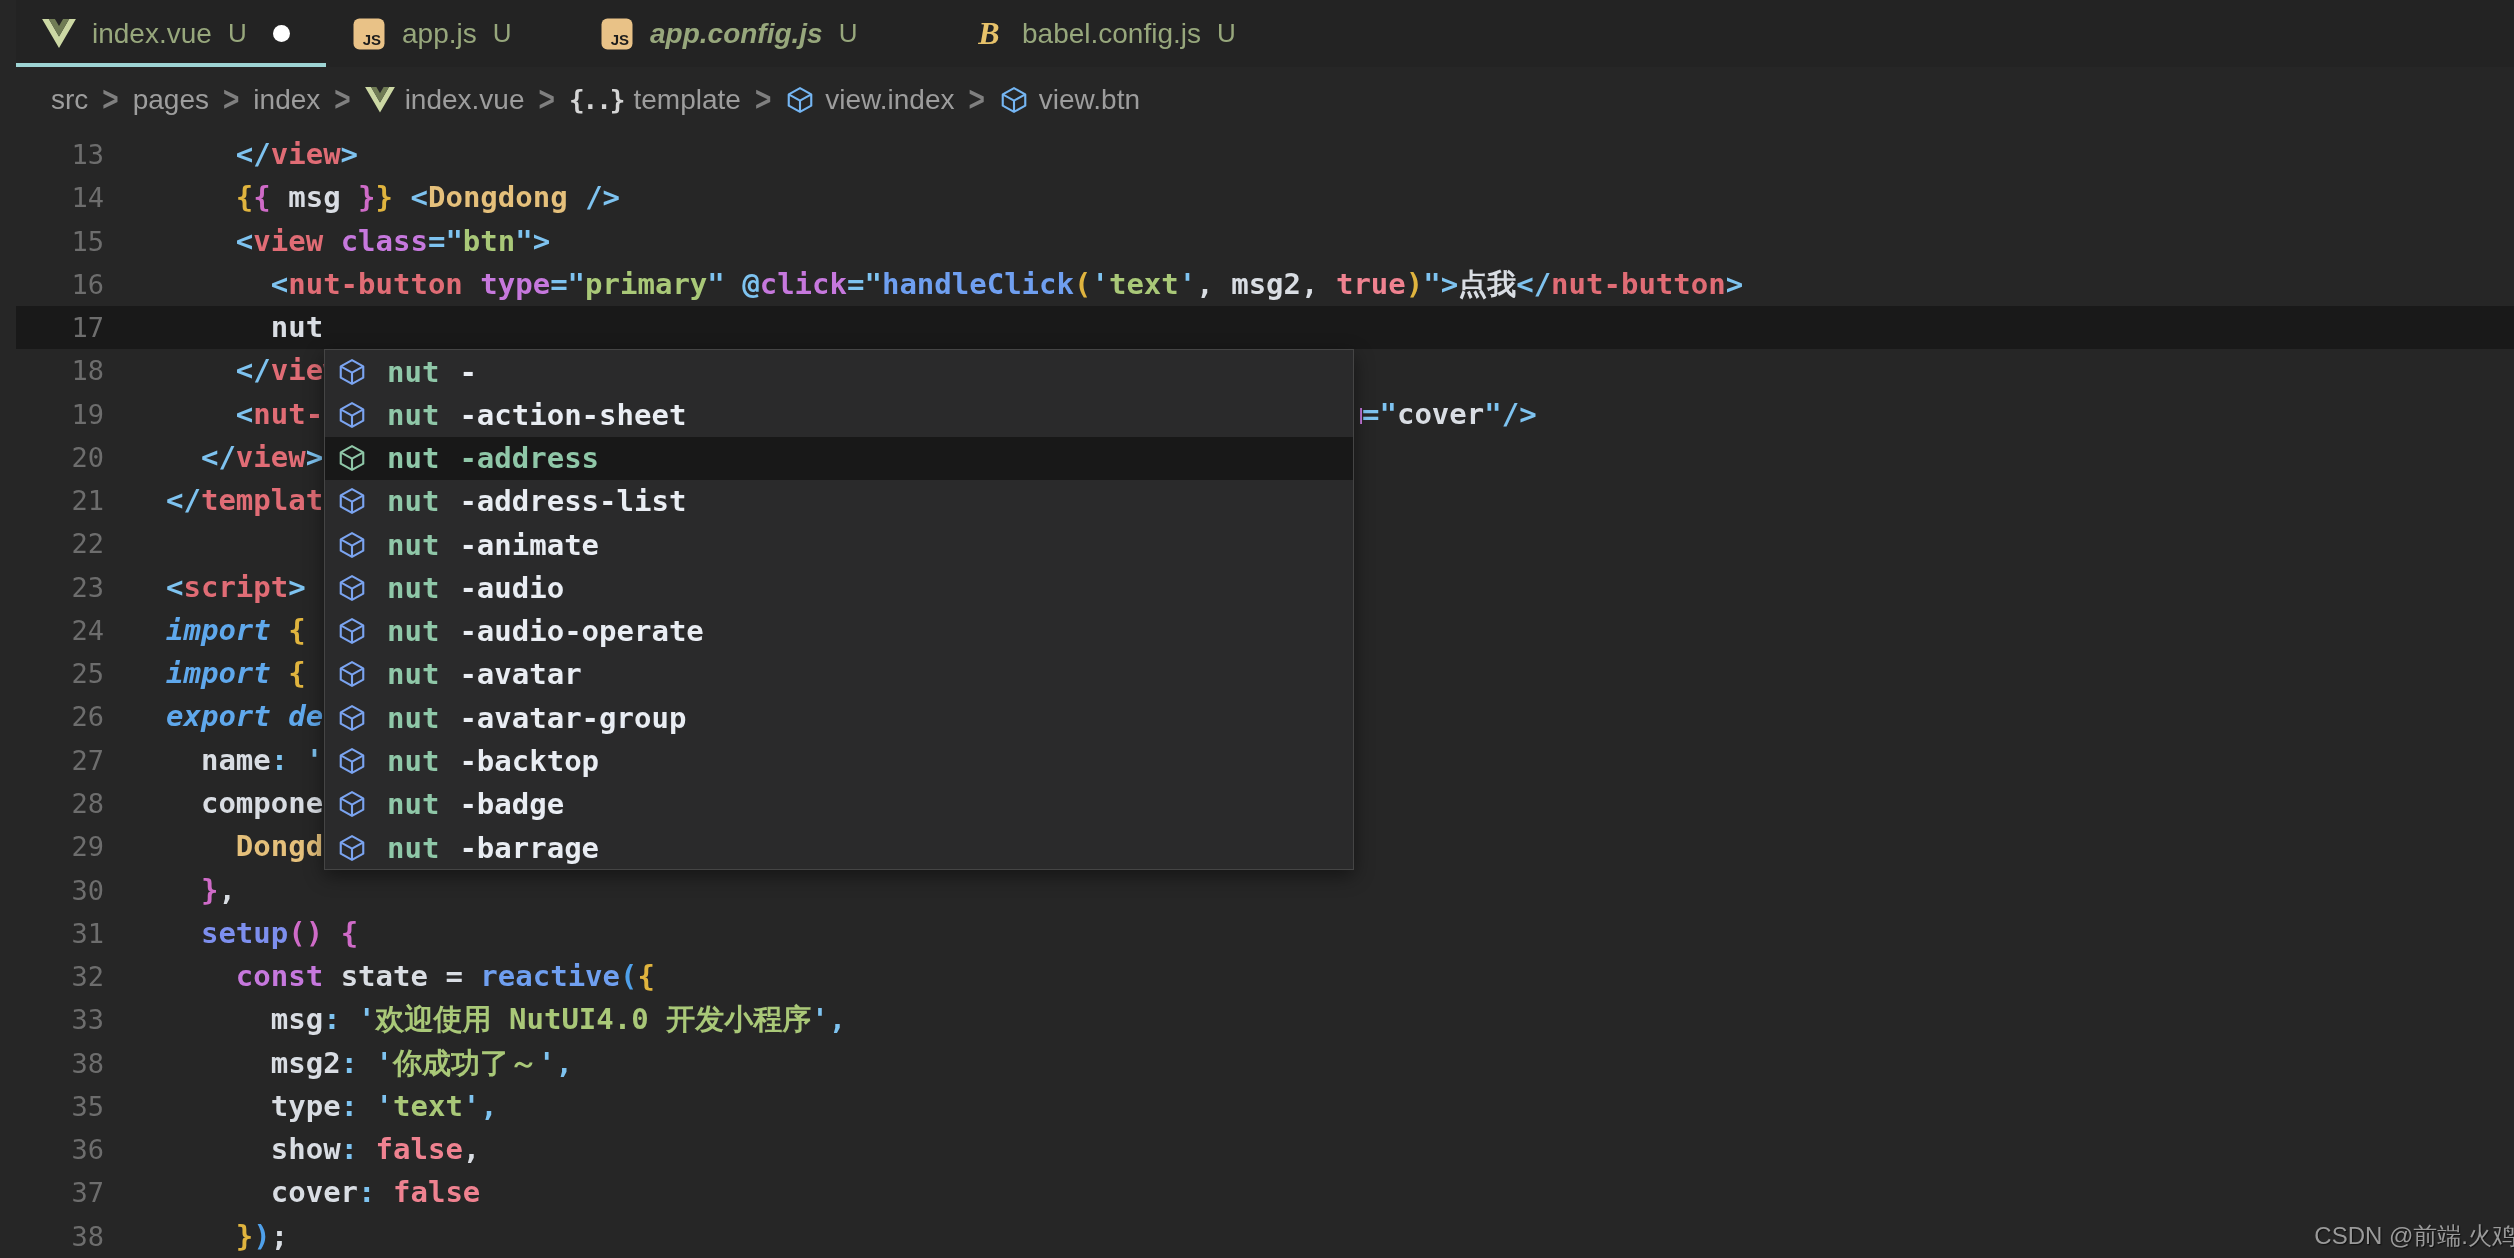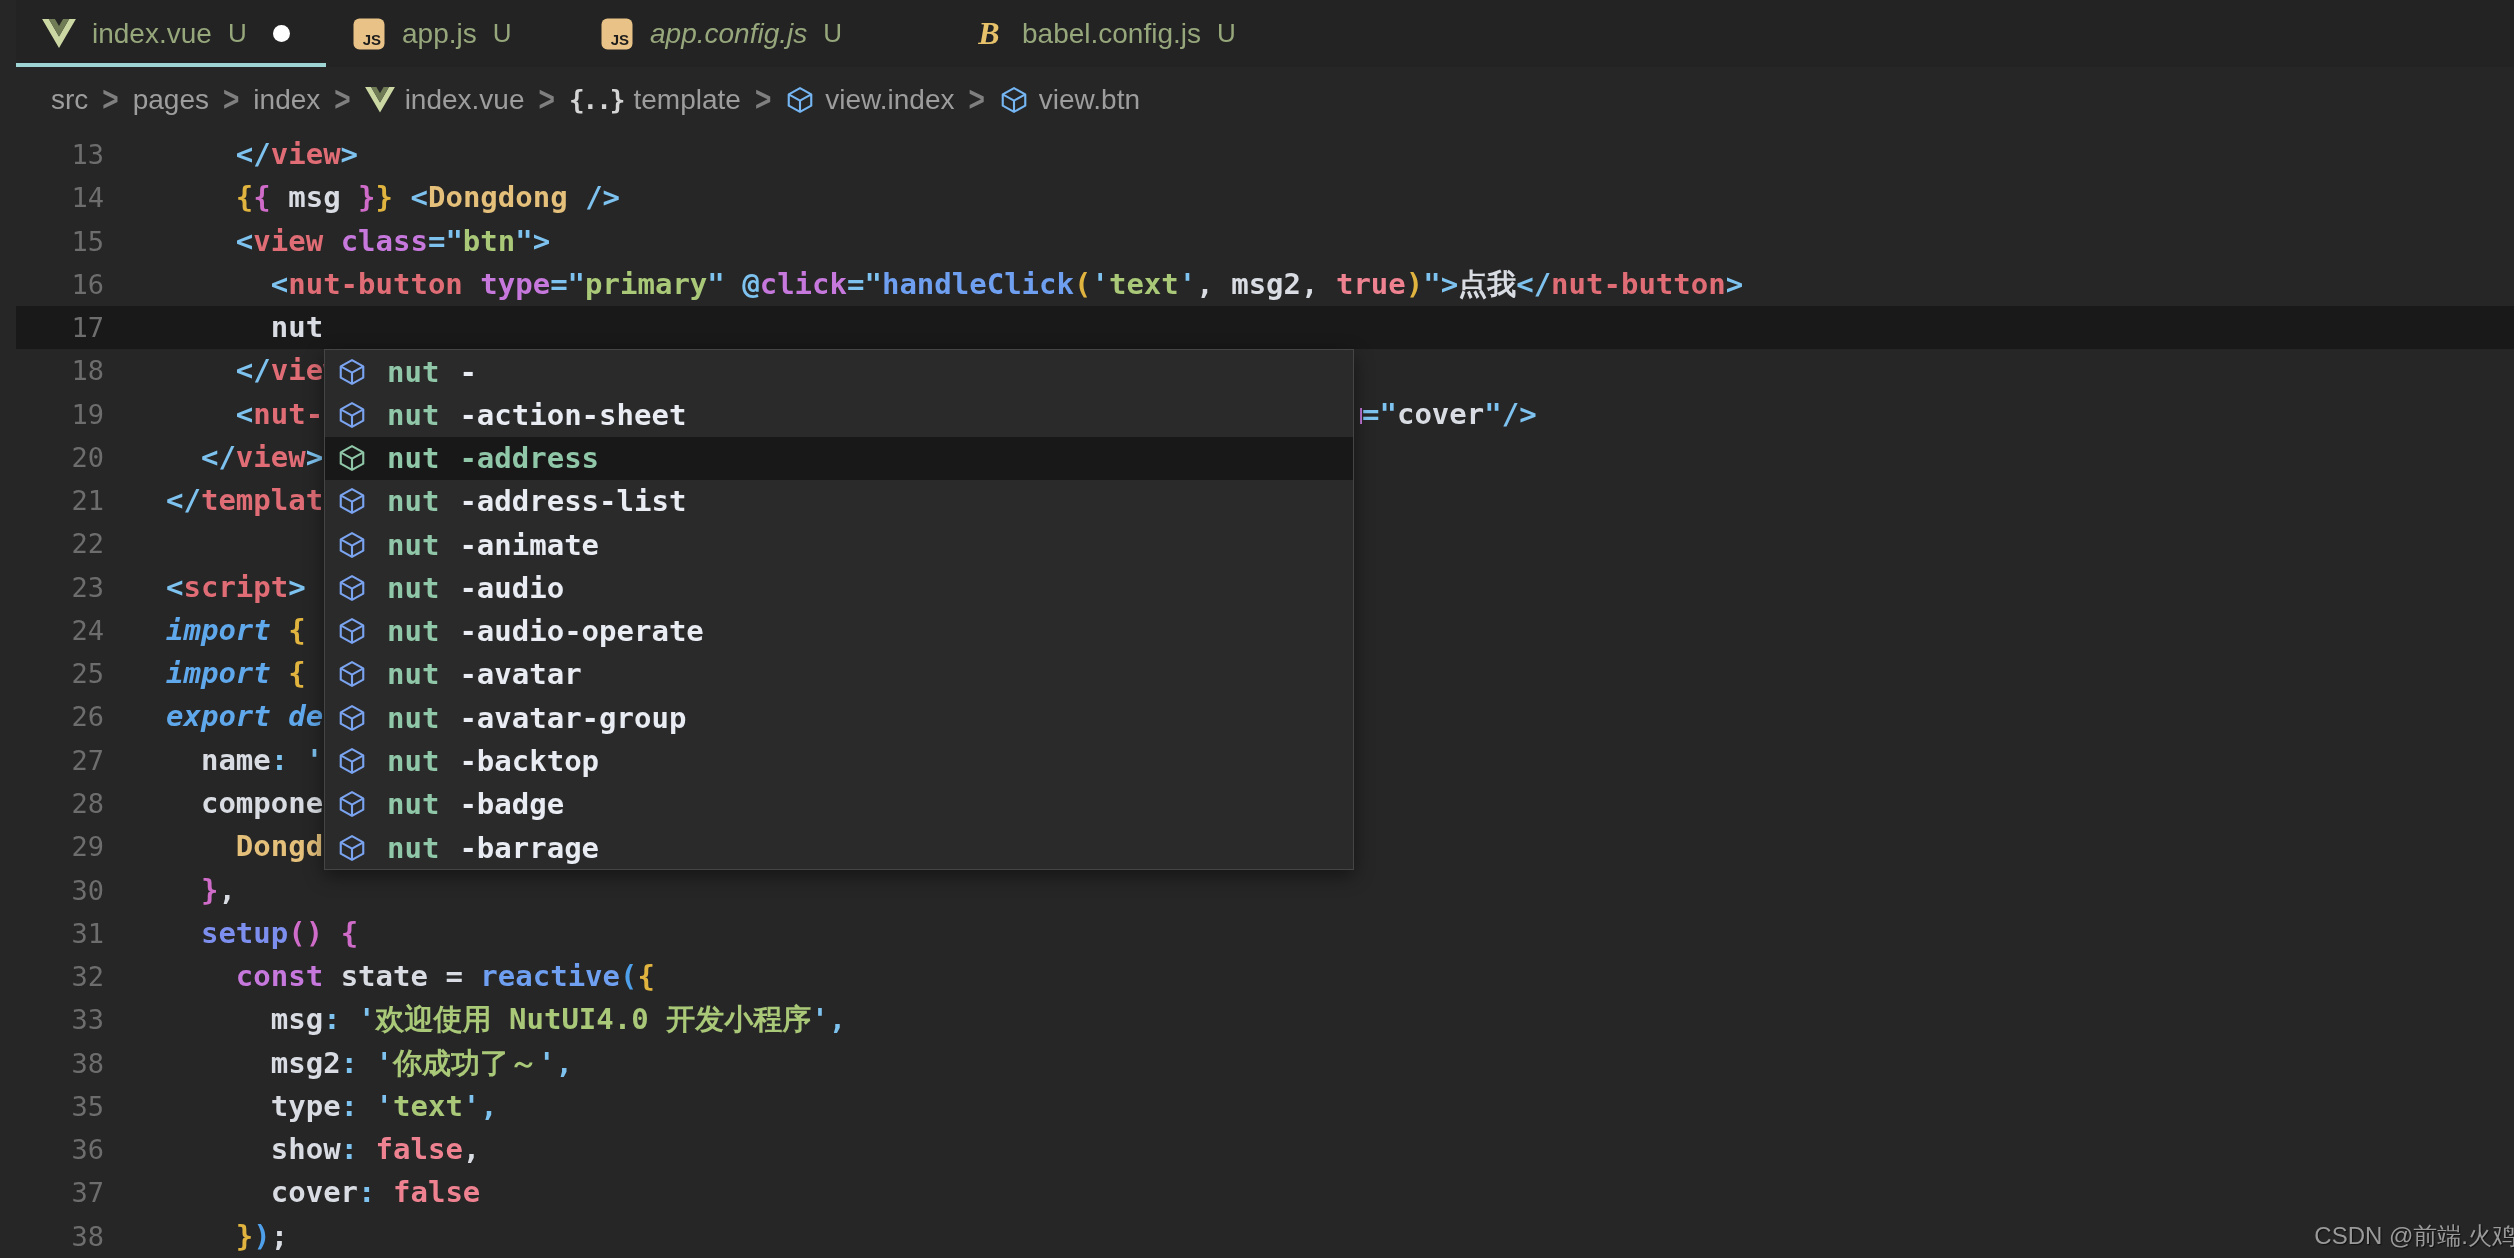--- a/index.html
+++ b/index.html
@@ -3,21 +3,21 @@
 <meta charset="utf-8">
 <style>
   html,body{margin:0;padding:0;background:#262626;}
   .window{position:relative;width:2514px;height:1258px;overflow:hidden;background:#262626;
           font-family:"Liberation Sans",sans-serif;margin-left:16px;}
   
   .tabbar{position:absolute;left:0;top:0;width:2514px;height:67px;background:#232323;display:flex;}
   .tab{position:relative;height:67px;display:flex;align-items:center;box-sizing:border-box;
        padding-left:26px;gap:16px;cursor:pointer;}
   .tab .tlabel{font-size:28px;color:var(--git-green);white-space:nowrap;}
-  .tab .tlabel.preview{font-style:italic;}
+  .tab .tlabel.preview{font-style:italic;font-weight:bold;}
   .tab .badge{font-size:26px;color:var(--git-green);}
   .tab .dot{width:17px;height:17px;border-radius:50%;background:var(--dot);margin-left:10px;}
   .tab .underline{position:absolute;left:0;right:0;bottom:0;height:4px;background:var(--tab-underline);}
   .ticon{display:flex;align-items:center;}
   
   .breadcrumbs{position:absolute;left:0;top:67px;width:2514px;height:66px;display:flex;
                align-items:center;padding-left:35px;box-sizing:border-box;background:#262626;}
   .crumb{display:flex;align-items:center;gap:10px;color:#9d9d9d;font-size:28px;cursor:pointer;white-space:nowrap;}
   .crumb .braces{font-family:"DejaVu Sans Mono",monospace;color:#d4d4d4;font-size:26px;font-weight:700;letter-spacing:-2px;}
   .crumb-sep{color:#7f7f7f;font-size:28px;font-weight:700;margin:0 14px;transform:scaleY(1.25);}

